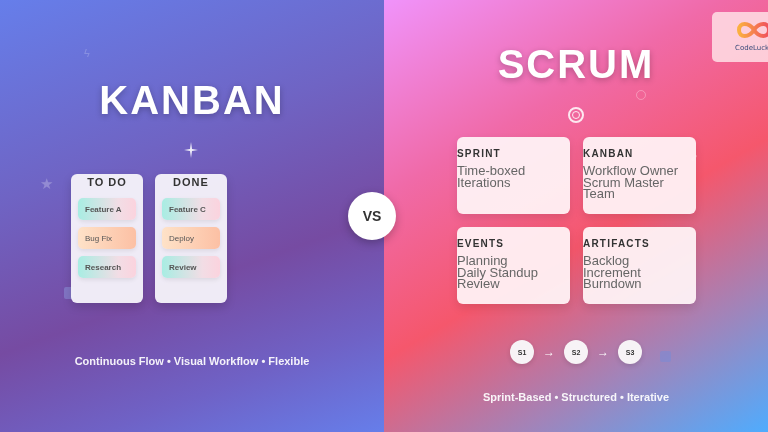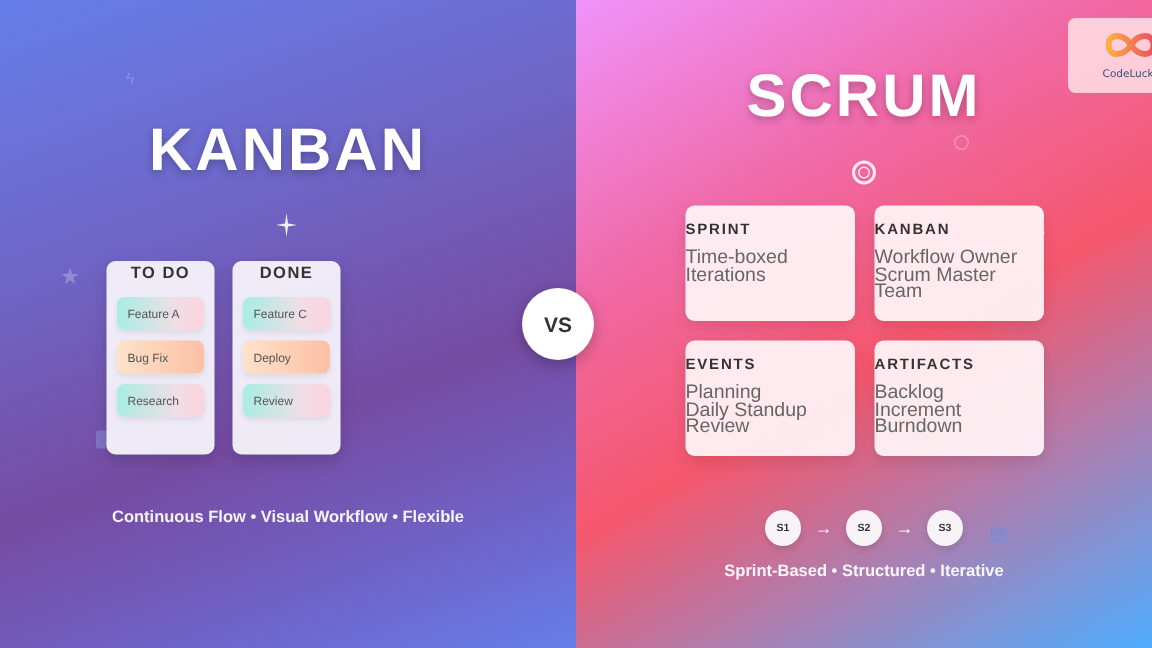--- a/index.html
+++ b/index.html
@@ -33,26 +33,26 @@
     }
     .column-title {
       text-align: center; font-size: 11px; font-weight: 700; color: #333;
       letter-spacing: 1px; margin-bottom: 10px;
     }
     .task {
       height: 22px; border-radius: 5px; font-size: 8px; color: #555;
       padding: 0 7px; display: flex; align-items: center; margin-bottom: 7px;
       box-shadow: 0 2px 4px rgba(0,0,0,0.08);
     }
-    .task.teal { background: linear-gradient(90deg, #a8ede3 0%, #f2dde5 70%, #fbd3de 100%); }
+    .task.teal { background: linear-gradient(90deg, #a8ede3 0%, #f2dde5 70%, #fbd3de 100%); font-weight: bold; }
     .task.peach { background: linear-gradient(90deg, #fee2c8 0%, #fcc0a4 100%); }
 
     .tagline {
       position: absolute; width: 100%; text-align: center; color: rgba(255,255,255,0.92);
-      font-size: 11px; font-weight: 700;
+      font-size: 11px; font-weight: 700; margin-top: 16px;
     }
     .kanban-tagline { top: 339px; }
     .scrum-tagline { top: 375px; }
 
     
     .grid {
       position: absolute; top: 137px; left: 73px;
       display: grid; grid-template-columns: 113px 113px; column-gap: 13px; row-gap: 13px;
     }
     .scrum-card {

